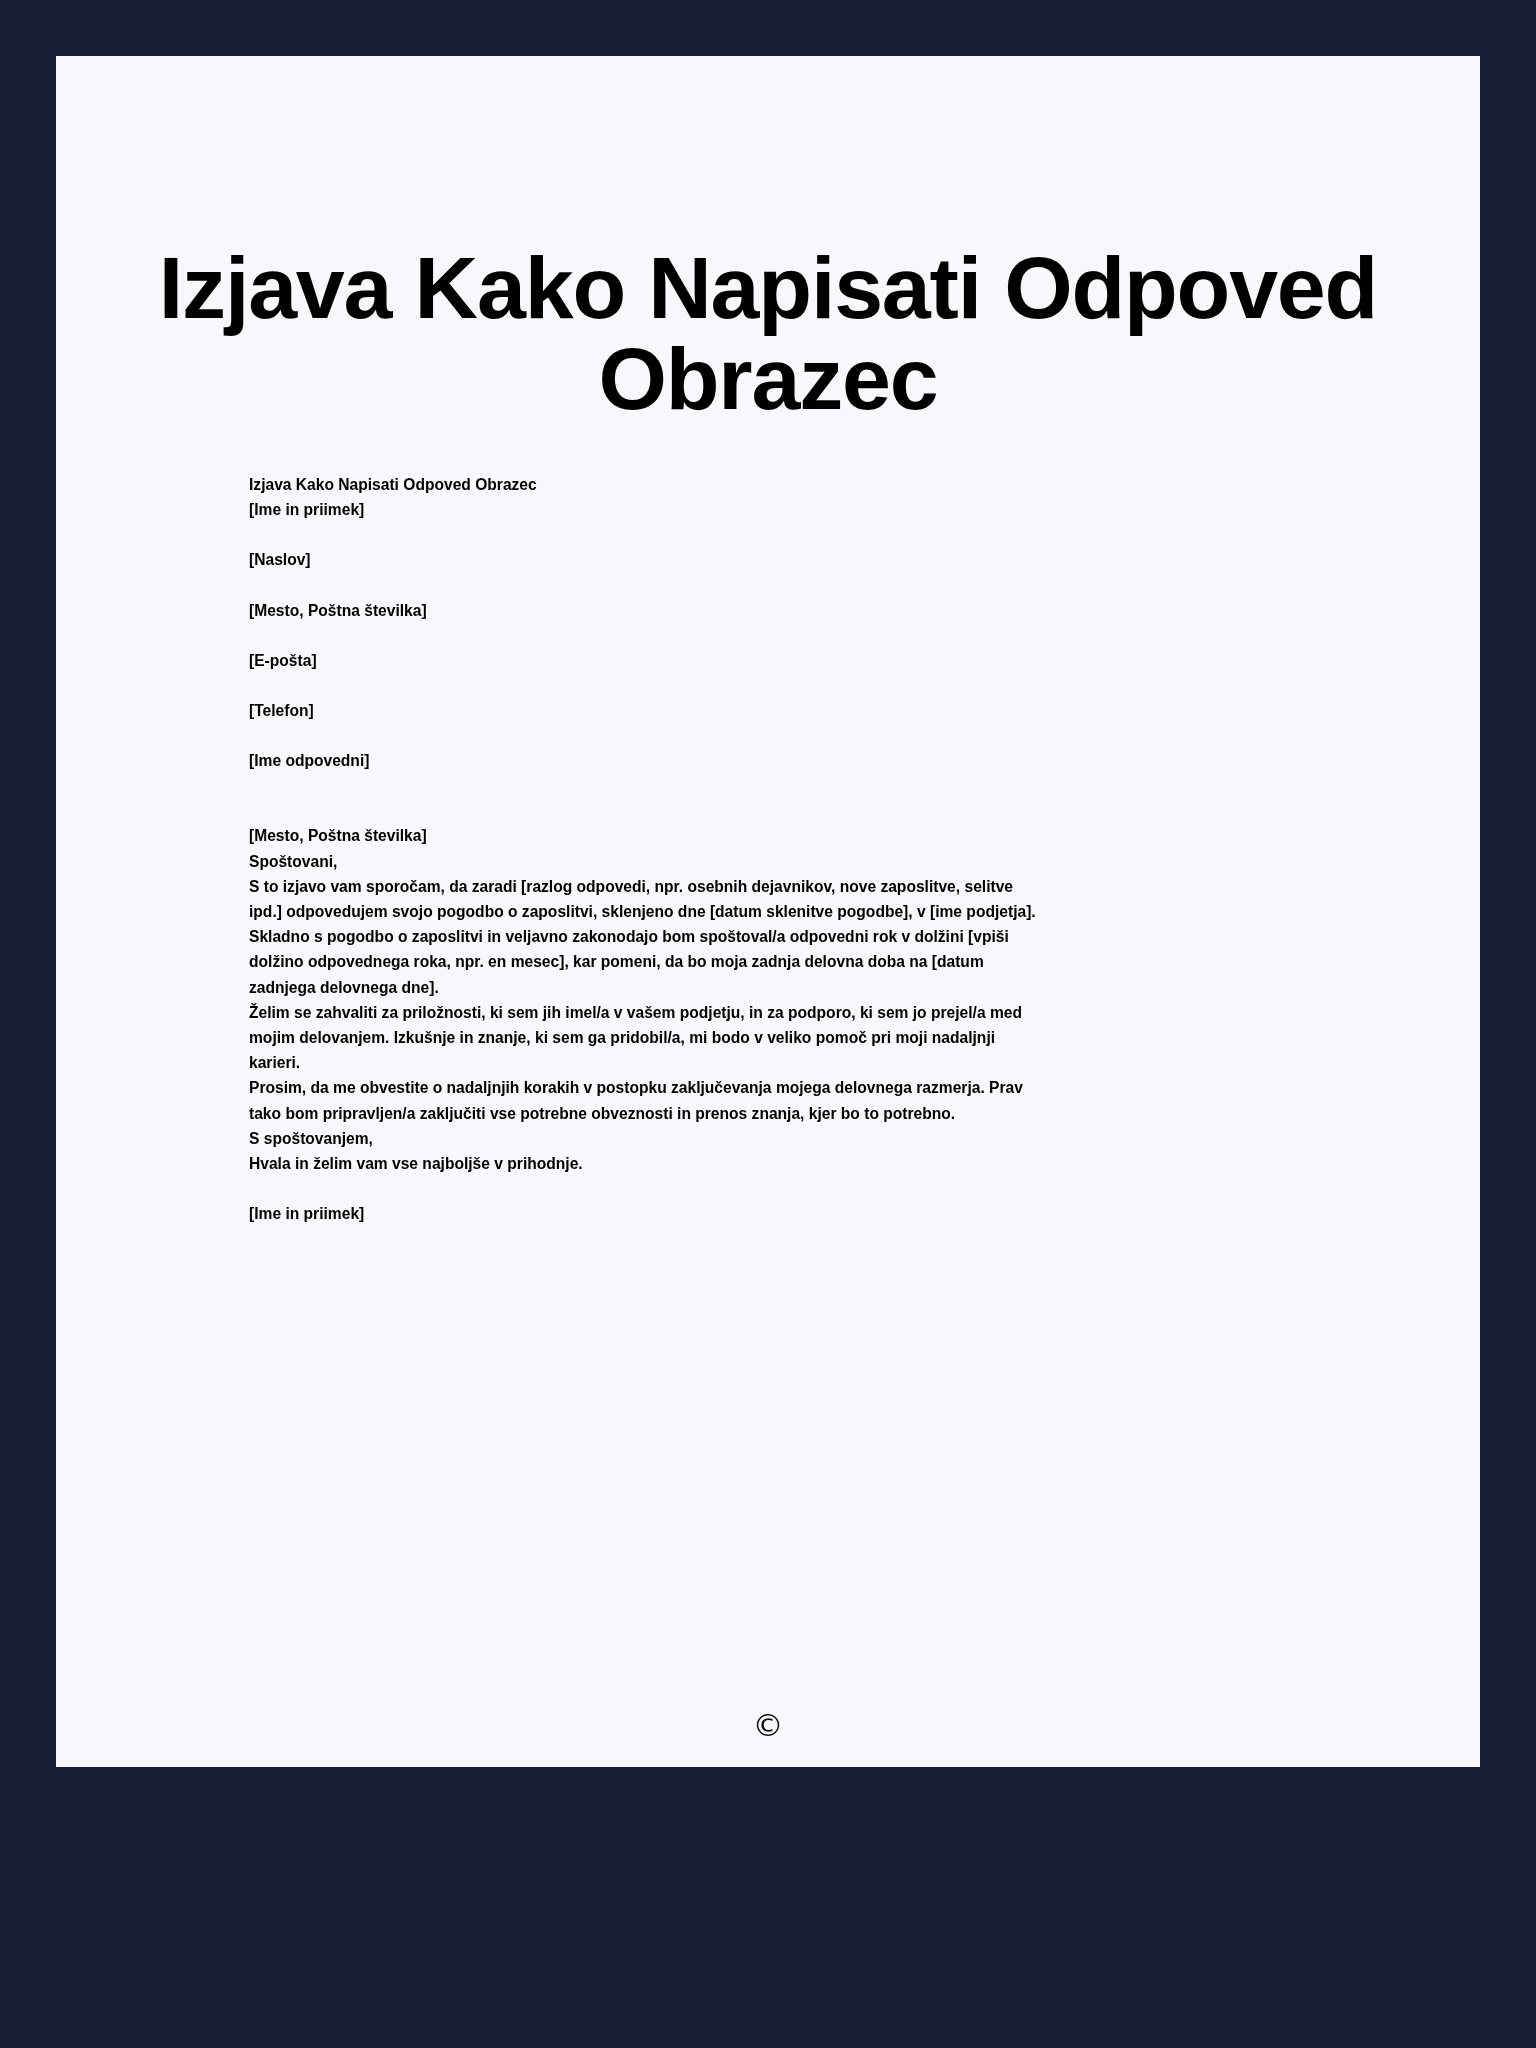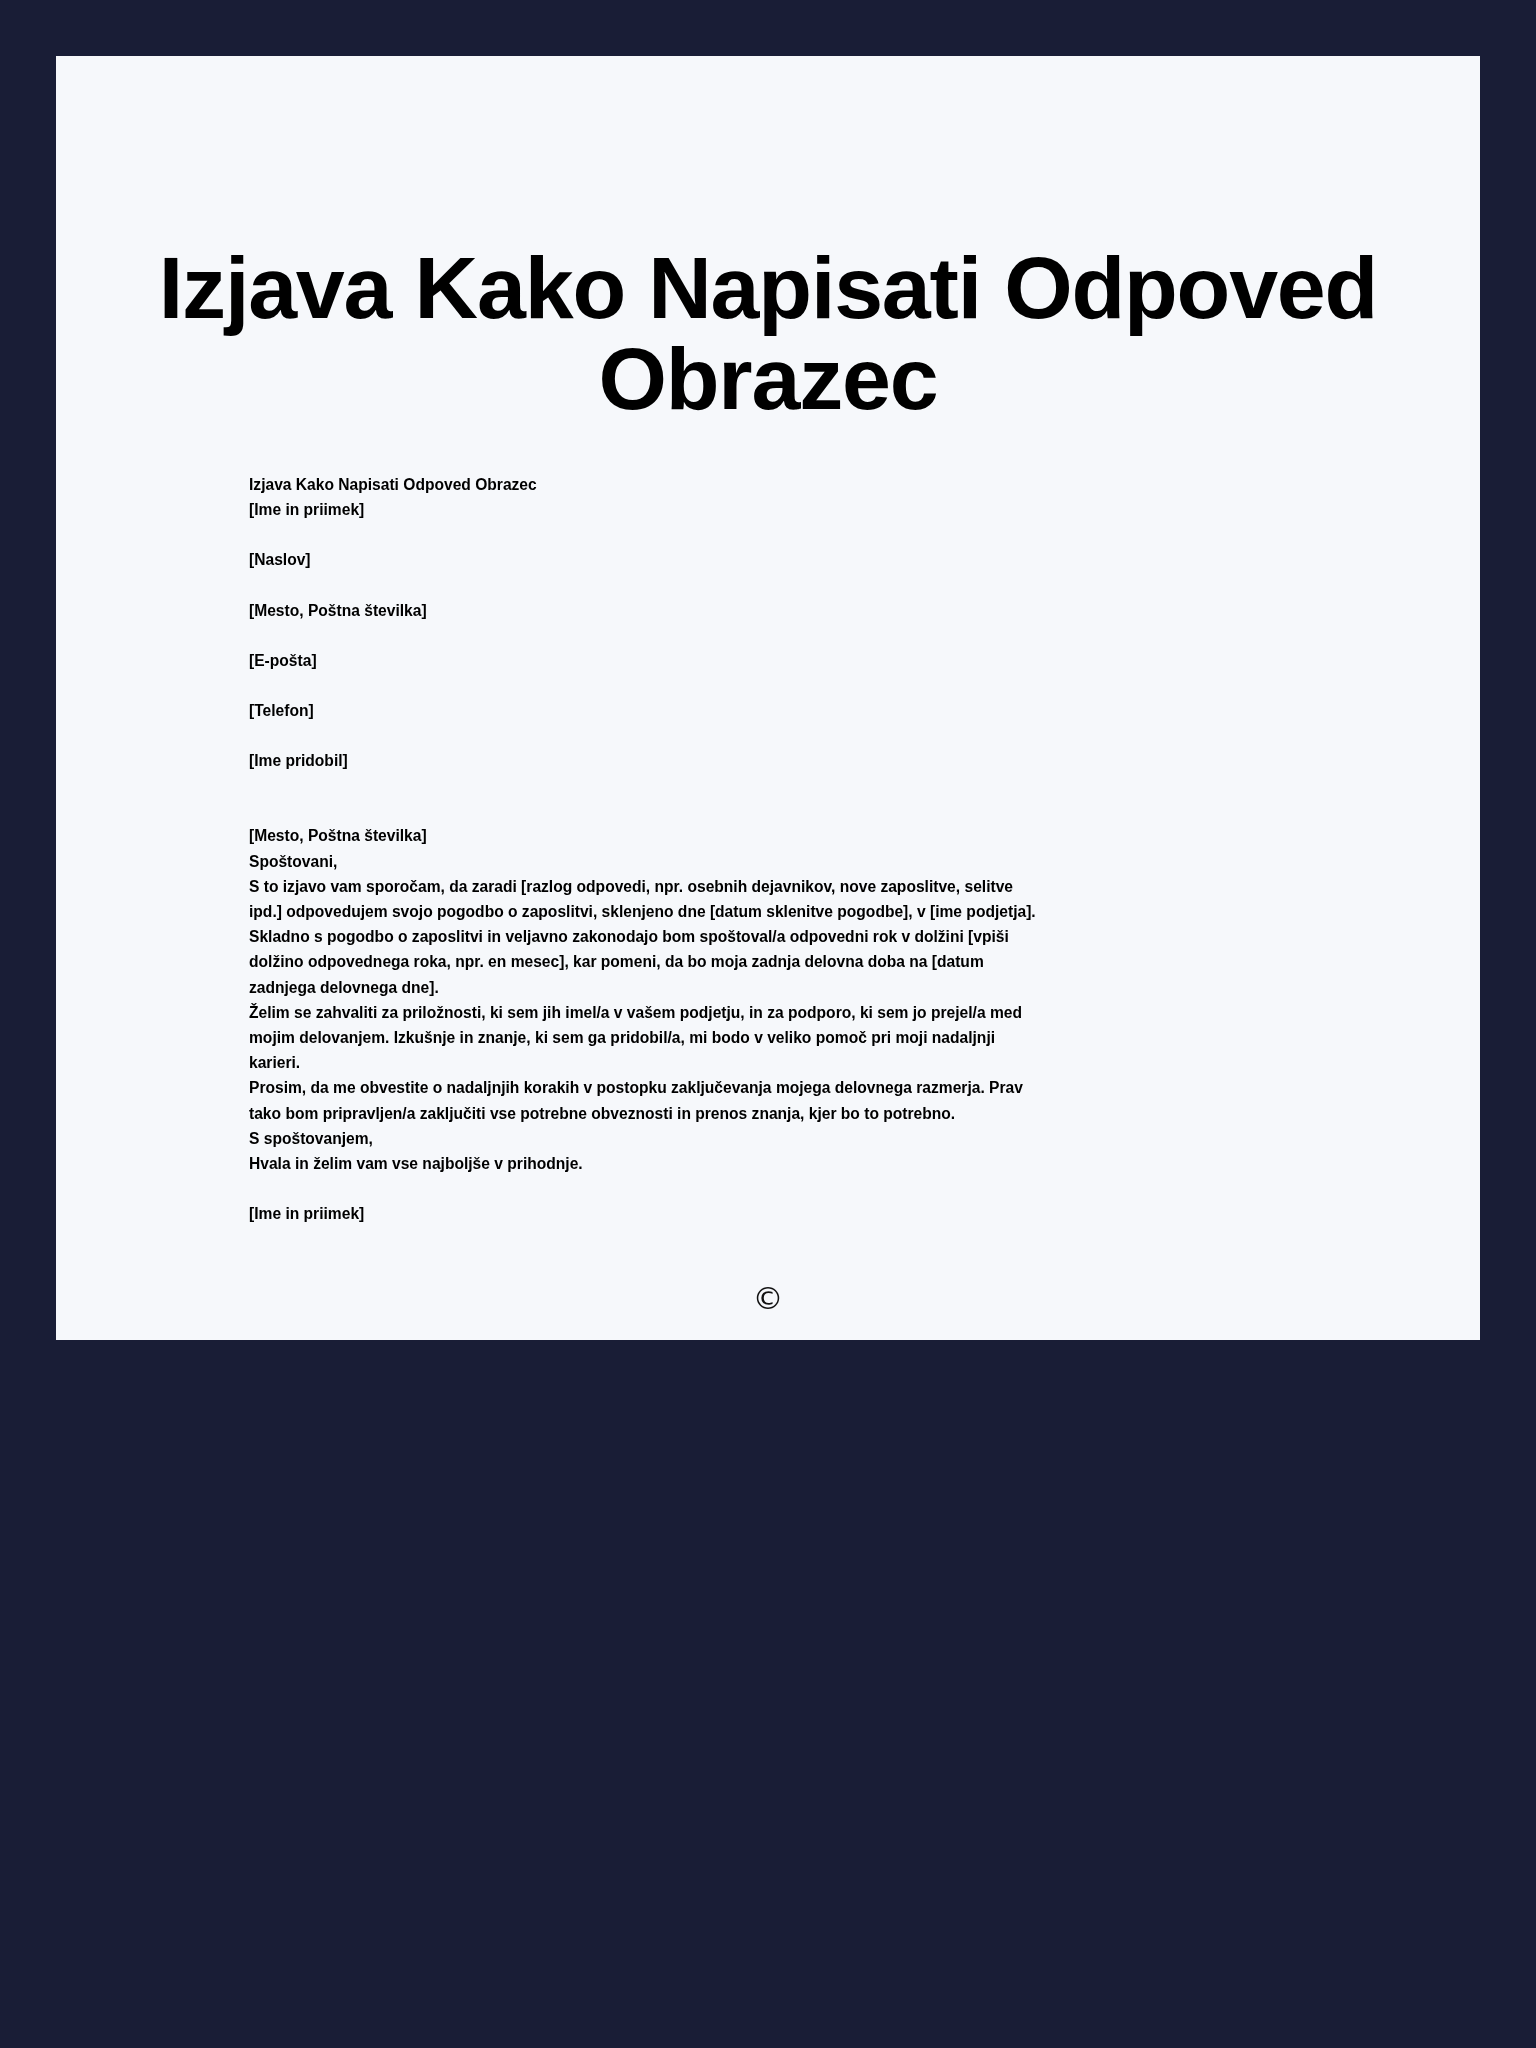--- a/index.html
+++ b/index.html
@@ -11,21 +11,21 @@
     height: 2048px;
     background: #191d36;
     font-family: "Liberation Sans", sans-serif;
     overflow: hidden;
   }
   .page {
     position: absolute;
     left: 56px;
     top: 56px;
     width: 1424px;
-    height: 1284px;
+    height: 1711px;
     background: #f6f8fb;
     box-sizing: border-box;
   }
   .page-inner {
     position: relative;
     width: 100%;
     height: 100%;
   }
   .doc-title {
     position: absolute;
@@ -101,21 +101,21 @@
       <div class="blank"></div>
 
       <div class="ln">[E-pošta]</div>
 
       <div class="blank"></div>
 
       <div class="ln">[Telefon]</div>
 
       <div class="blank"></div>
 
-      <div class="ln">[Ime pridobil]</div>
+      <div class="ln">[Ime odpovedni]</div>
 
       <div class="blank"></div>
 
 
       <div class="blank"></div>
 
       <div class="ln">[Mesto, Poštna številka]</div>
       <div class="ln">Spoštovani,</div>
 
       <div class="ln para">S to izjavo vam sporočam, da zaradi [razlog odpovedi, npr. osebnih dejavnikov, nove zaposlitve, selitve ipd.] odpovedujem svojo pogodbo o zaposlitvi, sklenjeno dne [datum sklenitve pogodbe], v [ime podjetja].</div>

